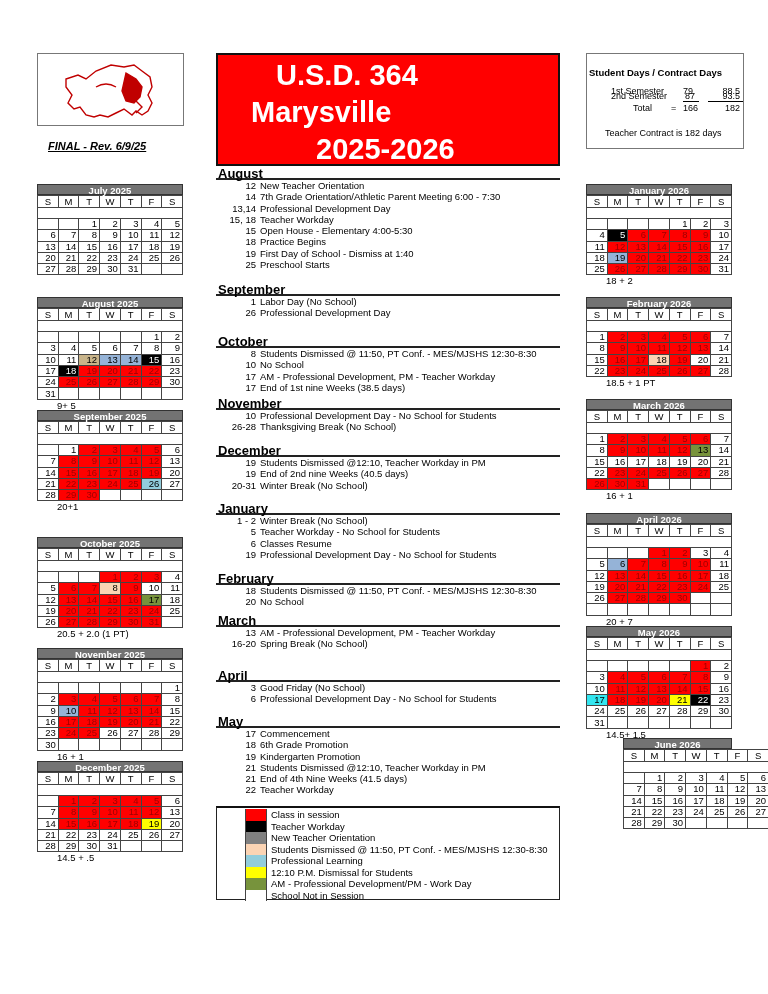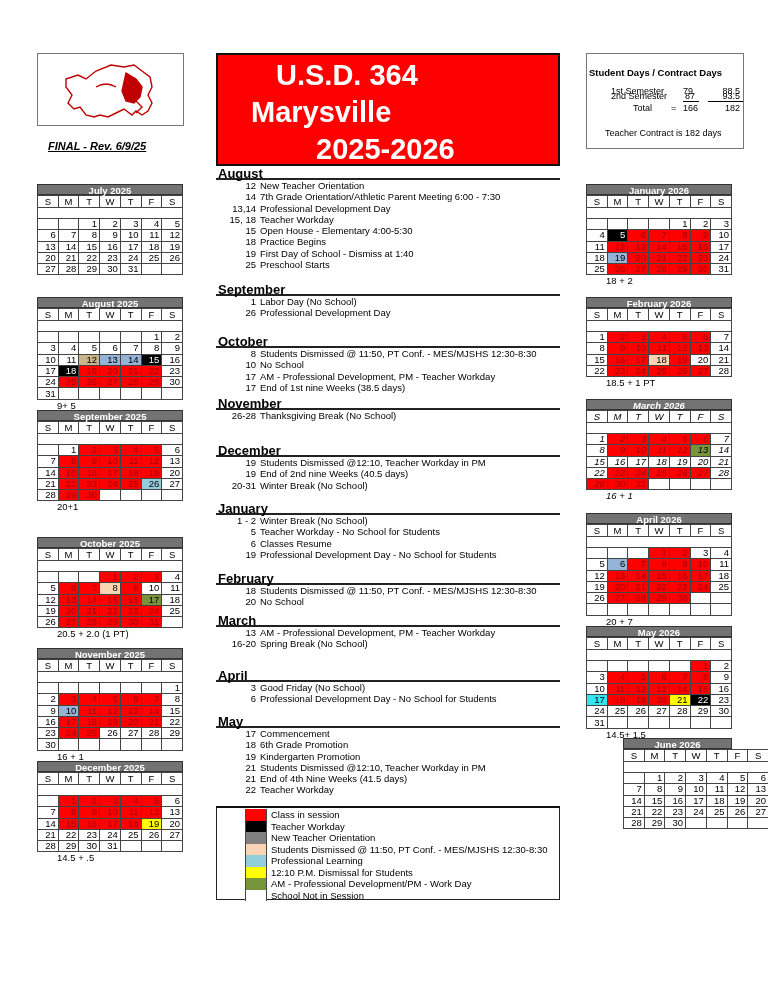--- a/index.html
+++ b/index.html
@@ -606,21 +606,21 @@
             <td class="c-r">24</td>
             <td class="c-r">25</td>
             <td class="c-r">26</td>
             <td class="c-r">27</td>
             <td class="">28</td>
           </tr>
         </tbody>
       </table>
       <div class="note">18.5 + 1 PT</div>
     </div>
-    <div class="cal" style="left: 586px; top: 399px; font-style: italic;">
+    <div class="cal" style="left: 586px; top: 399px;">
       <div class="mh">March  2026</div>
       <table>
         <tbody>
           <tr>
             <th>S</th>
             <th>M</th>
             <th>T</th>
             <th>W</th>
             <th>T</th>
             <th>F</th>
@@ -912,20 +912,21 @@
     </div>
     <div class="ev-sec" style="top: 168px;">
       <div class="sh">October</div>
       <div class="ev-item"><span class="d">8</span><span class="t">Students Dismissed @ 11:50, PT Conf. - MES/MJSHS 12:30-8:30</span></div>
       <div class="ev-item"><span class="d">10</span><span class="t">No School</span></div>
       <div class="ev-item"><span class="d">17</span><span class="t">AM - Professional Development, PM - Teacher Workday</span></div>
       <div class="ev-item"><span class="d">17</span><span class="t">End of 1st nine Weeks  (38.5 days)</span></div>
     </div>
     <div class="ev-sec" style="top: 230px;">
       <div class="sh">November</div>
+      <div class="ev-item"><span class="d">10</span><span class="t">Professional Development Day - No School for Students</span></div>
       <div class="ev-item"><span class="d">26-28</span><span class="t">Thanksgiving Break (No School)</span></div>
     </div>
     <div class="ev-sec" style="top: 277px;">
       <div class="sh">December</div>
       <div class="ev-item"><span class="d">19</span><span class="t">Students Dismissed @12:10, Teacher Workday in PM</span></div>
       <div class="ev-item"><span class="d">19</span><span class="t">End of 2nd nine Weeks (40.5 days)</span></div>
       <div class="ev-item"><span class="d">20-31</span><span class="t">Winter Break (No School)</span></div>
     </div>
     <div class="ev-sec" style="top: 335px;">
       <div class="sh">January</div>

